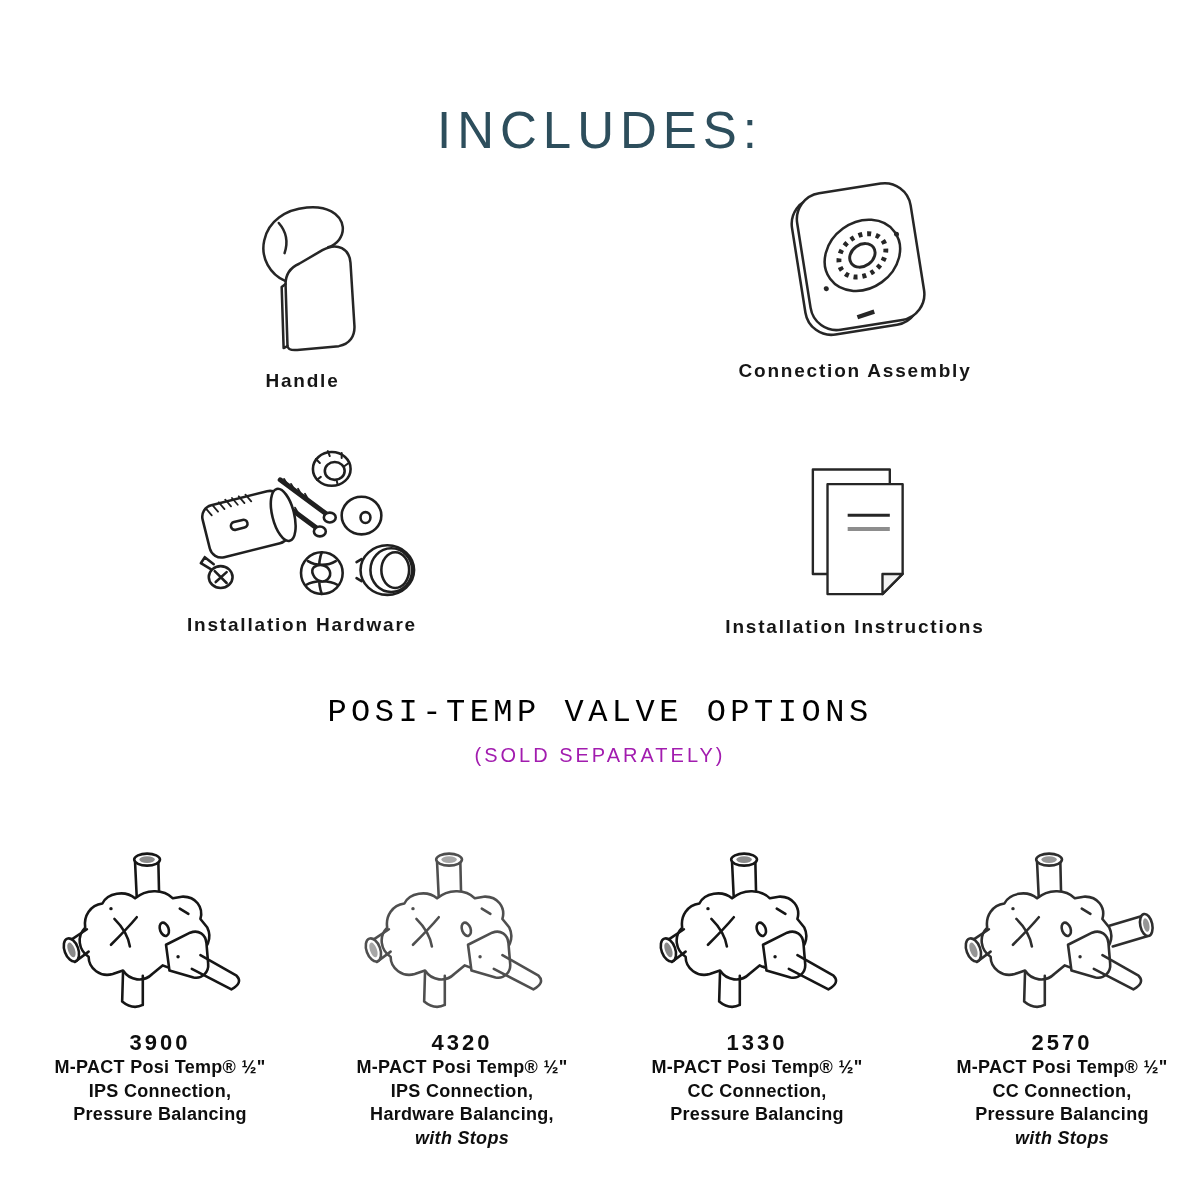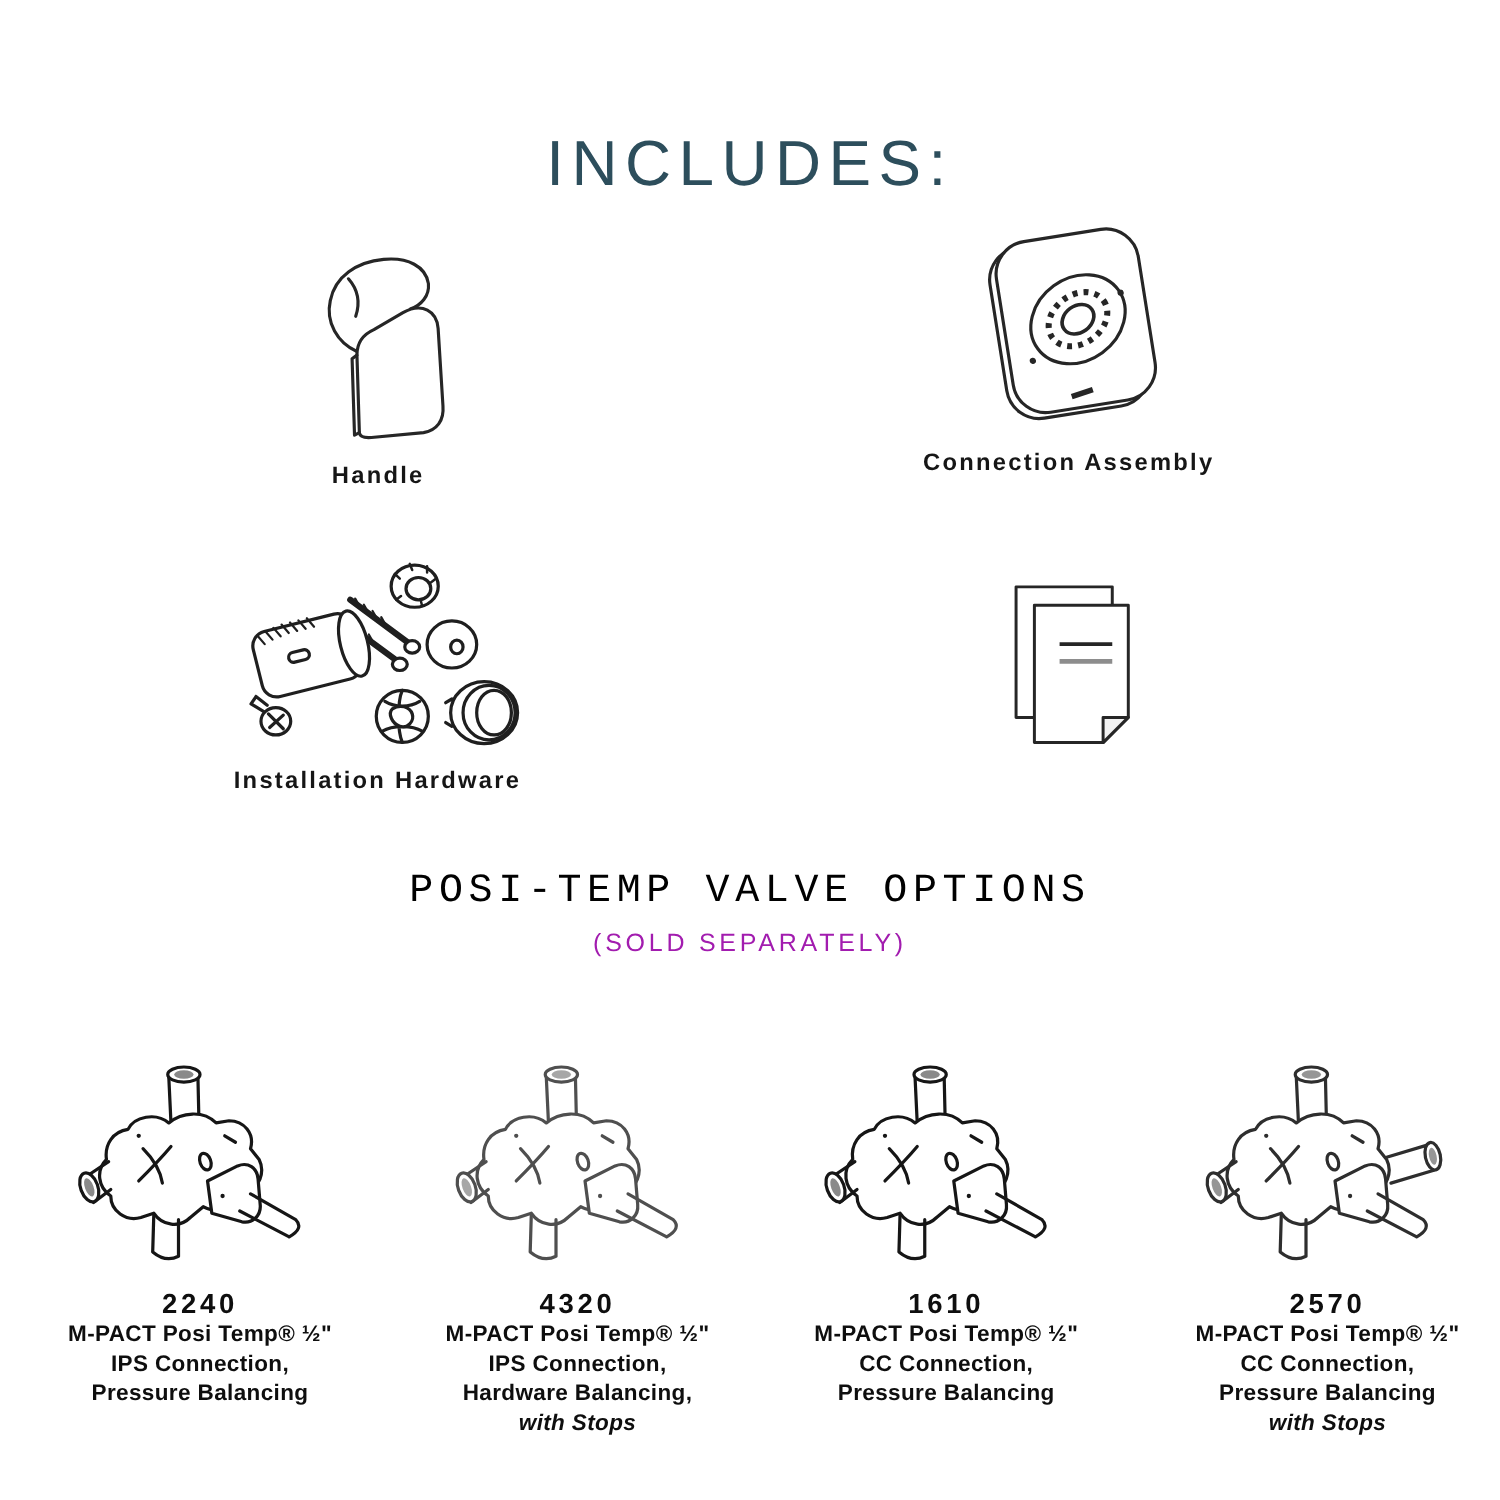--- a/index.html
+++ b/index.html
@@ -172,32 +172,33 @@
       <svg width="110" height="142" viewBox="0 0 120 155">
         <g stroke="#262626" fill="#ffffff" stroke-width="2.6" stroke-linejoin="round">
           <rect x="14" y="6" width="84" height="114"></rect>
           <path d="M30,22 L112,22 L112,120 L90,142 L30,142 Z"></path>
           <path d="M112,120 L90,120 L90,142 Z" fill="#f2f2f2"></path>
           <path d="M52,56 L98,56" stroke-width="3.4" fill="none"></path>
           <path d="M52,71 L98,71" stroke="#8d8d8d" stroke-width="4.2" fill="none"></path>
         </g>
       </svg>
     </div>
+    <figcaption class="cap">Installation Instructions</figcaption>
   </figure>
 
   <div class="valve-title">POSI-TEMP VALVE OPTIONS</div>
   <div class="valve-subtitle">(SOLD SEPARATELY)</div>
 
   <figure class="valve v1">
     <div class="art valve-dark">
       <svg width="198" height="172" viewBox="0 0 230 200">
           <use href="#valve-art"></use>
         </svg>
     </div>
-    <div class="model">2240</div>
+    <div class="model">3900</div>
     <div class="vline">M-PACT Posi Temp® ½"</div>
     <div class="vline">IPS Connection,</div>
     <div class="vline">Pressure Balancing</div>
     <div class="vline l4"></div>
   </figure>
 
   <figure class="valve v2">
     <div class="art valve-light">
       <svg width="198" height="172" viewBox="0 0 230 200">
           <use href="#valve-art"></use>
@@ -209,21 +210,21 @@
     <div class="vline">Hardware Balancing,</div>
     <div class="vline l4">with Stops</div>
   </figure>
 
   <figure class="valve v3">
     <div class="art valve-dark">
       <svg width="198" height="172" viewBox="0 0 230 200">
           <use href="#valve-art"></use>
         </svg>
     </div>
-    <div class="model">1610</div>
+    <div class="model">1330</div>
     <div class="vline">M-PACT Posi Temp® ½"</div>
     <div class="vline">CC Connection,</div>
     <div class="vline">Pressure Balancing</div>
     <div class="vline l4"></div>
   </figure>
 
   <figure class="valve v4">
     <div class="art valve-mid">
       <svg width="198" height="172" viewBox="0 0 230 200">
           <use href="#valve-art"></use>

